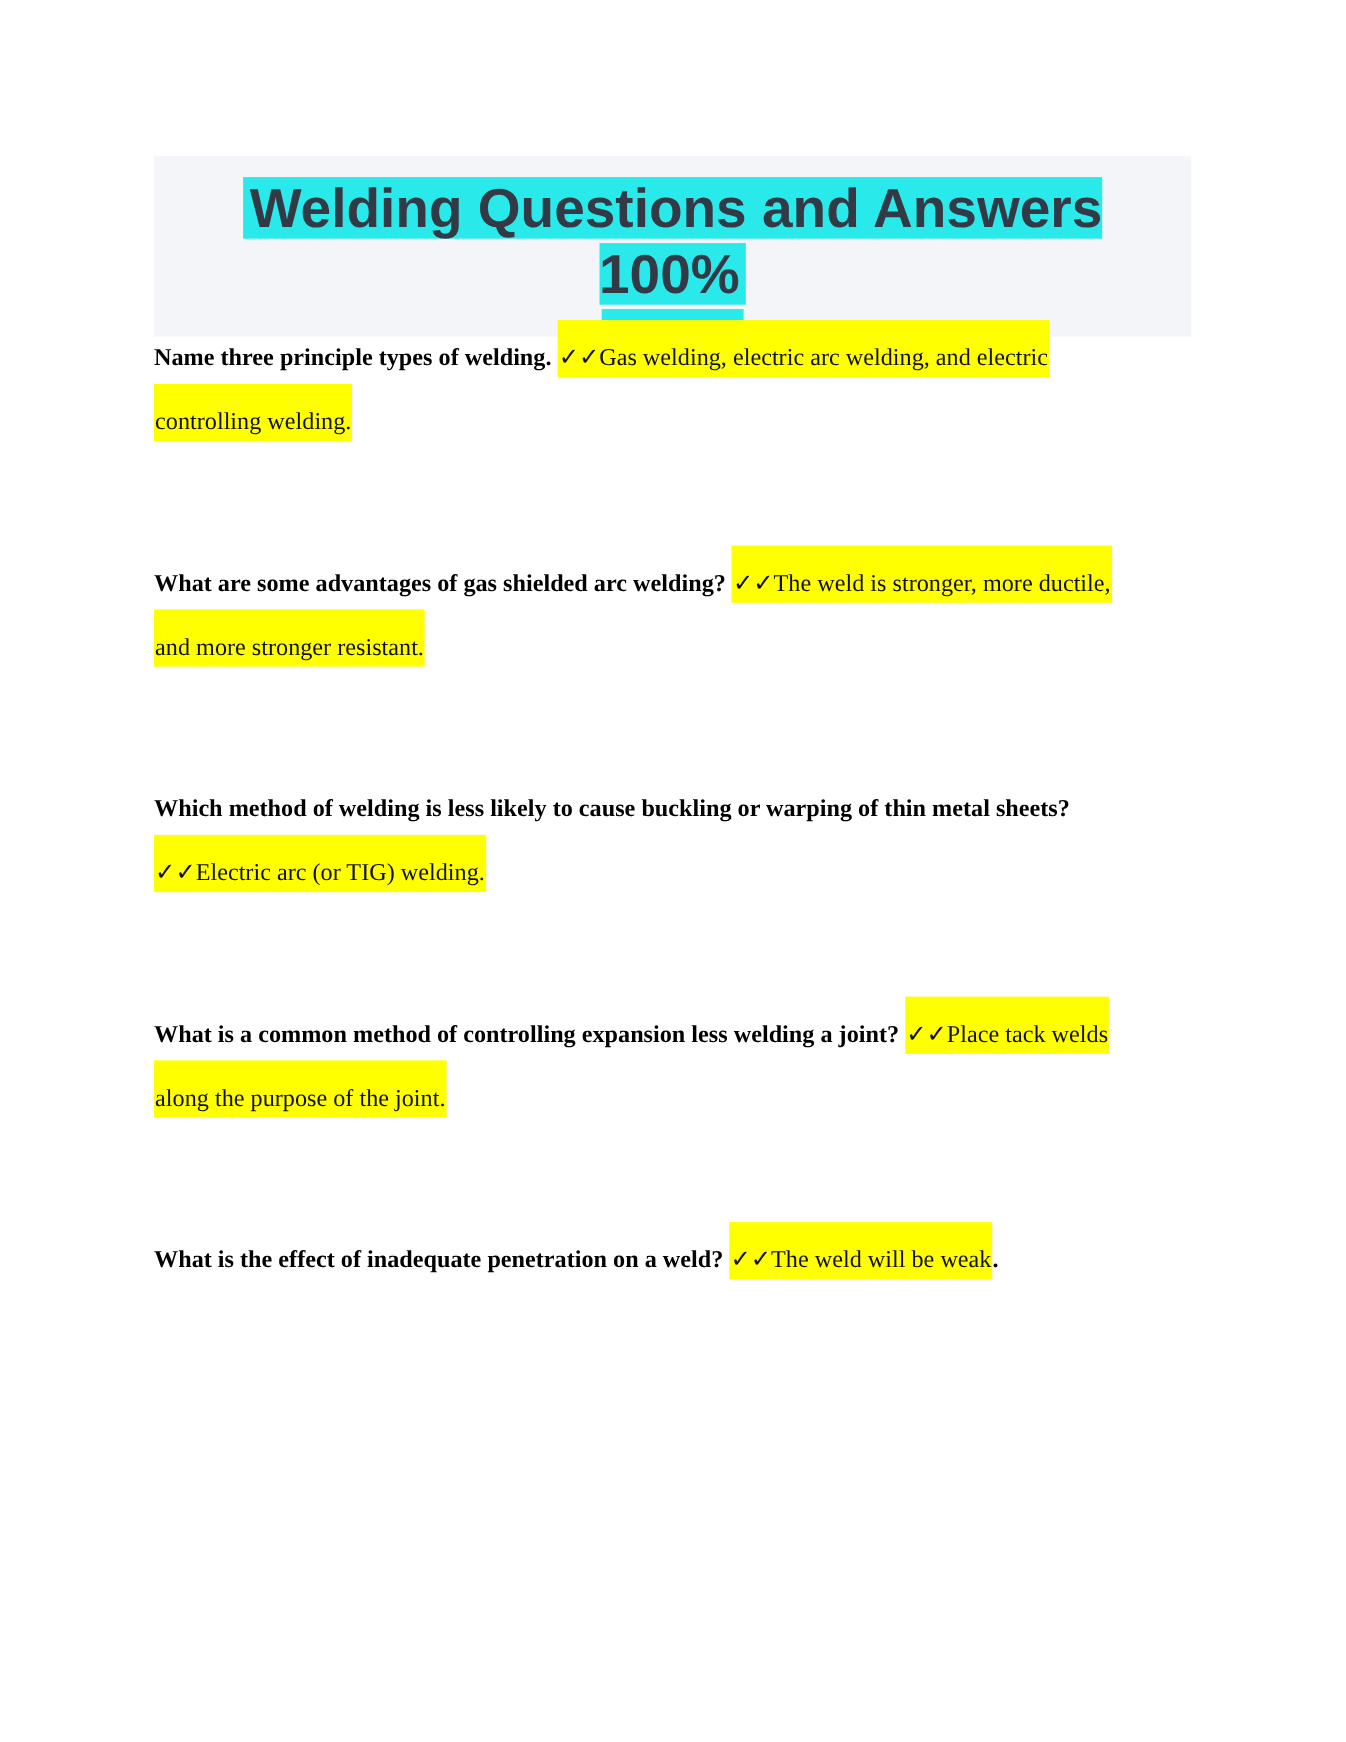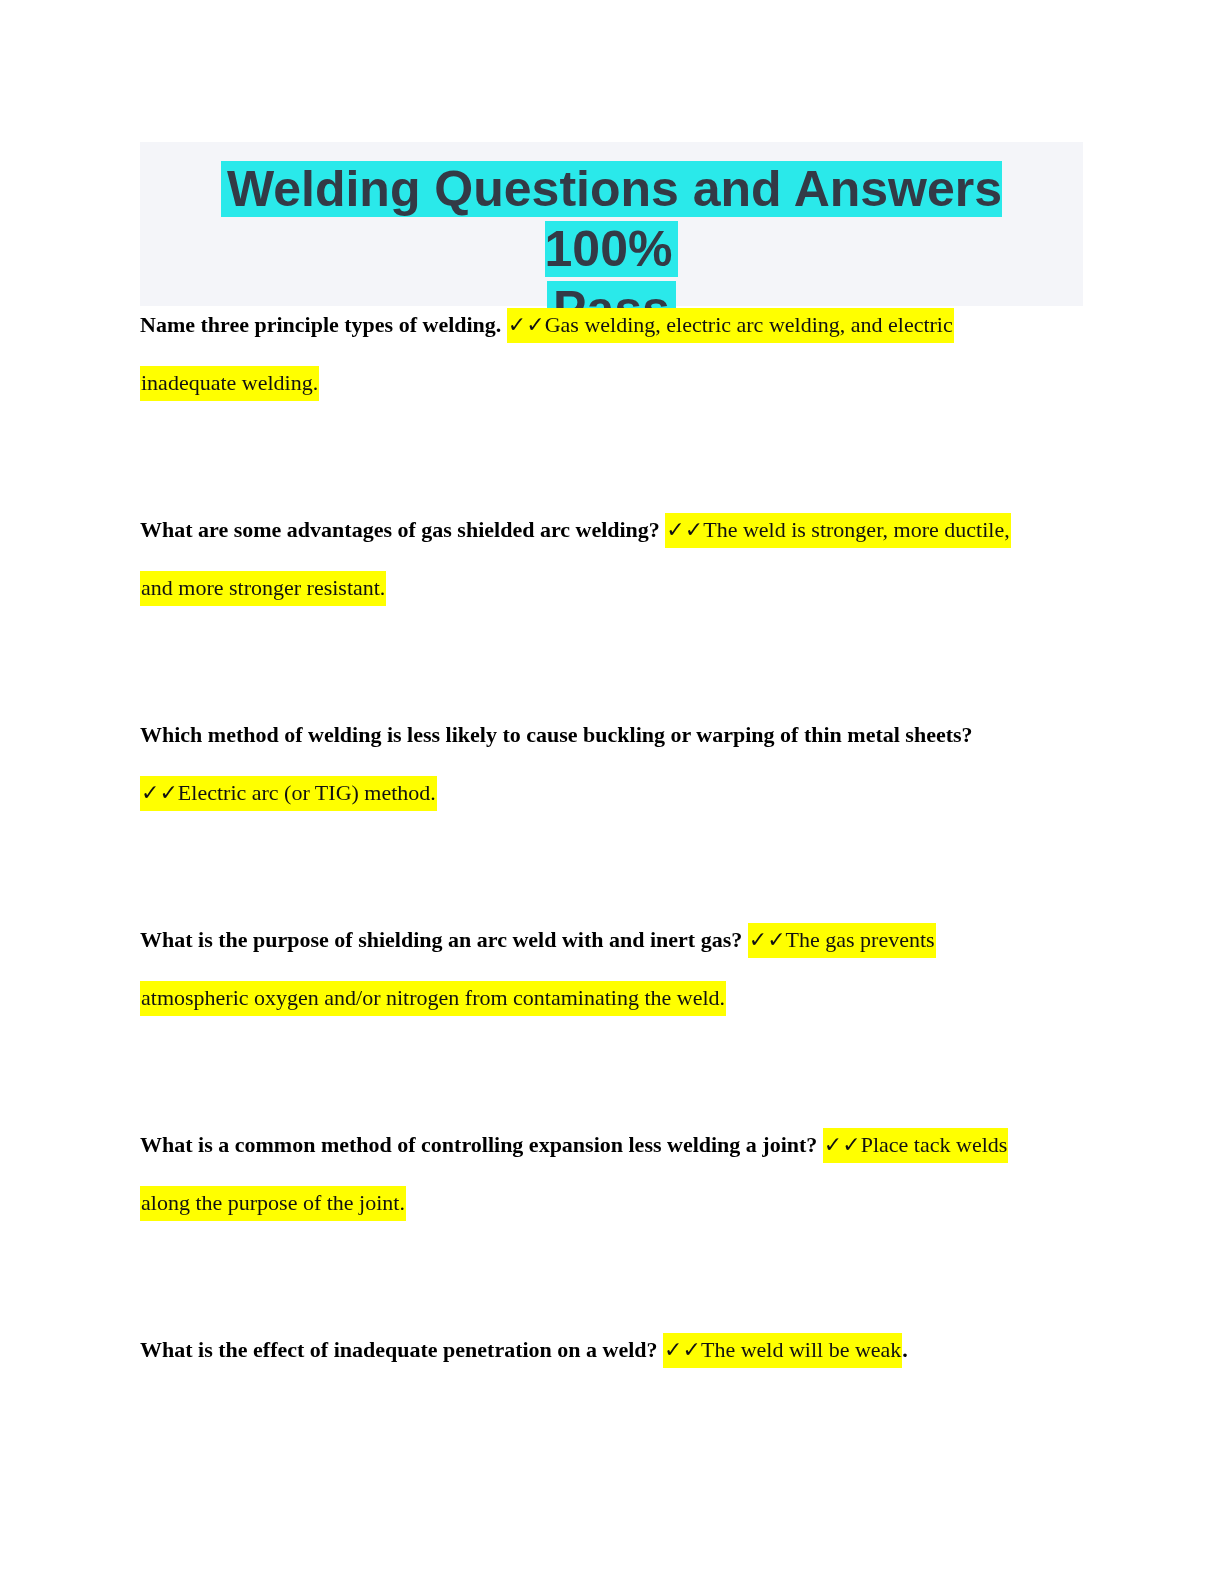--- a/index.html
+++ b/index.html
@@ -44,53 +44,49 @@
   }
   .qa-block{margin:0 0 89px 0;}
   .qa-line{white-space:nowrap;height:58px;}
   .question{
     font-weight:bold;
     color:var(--q-color,#000000);
   }
   .answer{
     background:var(--a-hl,#ffff00);
     color:var(--a-color,#111111);
-    padding:4px 1px 6px 1px;
+    padding:21px 1px 6px 1px;
     font-family:"Liberation Serif","DejaVu Sans",serif;
   }
 </style>
 </head>
 <body>
 
 <div class="page">
 
   <div class="title-band">
     <h1 class="doc-title">
       <span class="hl-cyan"><span>Welding Questions and Answers 100%</span></span>
       <br>
       <span class="hl-cyan"><span>Pass</span></span>
     </h1>
   </div>
 
   <div class="content" id="qa-container">
       <div class="qa-block">
         <div class="qa-line"><span class="question">Name three principle types of welding. </span><span class="answer">✓✓Gas welding, electric arc welding, and electric</span></div>
-        <div class="qa-line"><span class="answer">inadequate welding.</span></div>
+        <div class="qa-line"><span class="answer">controlling welding.</span></div>
       </div>
       <div class="qa-block">
         <div class="qa-line"><span class="question">What are some advantages of gas shielded arc welding? </span><span class="answer">✓✓The weld is stronger, more ductile,</span></div>
         <div class="qa-line"><span class="answer">and more stronger resistant.</span></div>
       </div>
       <div class="qa-block">
         <div class="qa-line"><span class="question">Which method of welding is less likely to cause buckling or warping of thin metal sheets?</span></div>
-        <div class="qa-line"><span class="answer">✓✓Electric arc (or TIG) method.</span></div>
-      </div>
-      <div class="qa-block">
-        <div class="qa-line"><span class="question">What is the purpose of shielding an arc weld with and inert gas? </span><span class="answer">✓✓The gas prevents</span></div>
-        <div class="qa-line"><span class="answer">atmospheric oxygen and/or nitrogen from contaminating the weld.</span></div>
+        <div class="qa-line"><span class="answer">✓✓Electric arc (or TIG) welding.</span></div>
       </div>
       <div class="qa-block">
         <div class="qa-line"><span class="question">What is a common method of controlling expansion less welding a joint? </span><span class="answer">✓✓Place tack welds</span></div>
         <div class="qa-line"><span class="answer">along the purpose of the joint.</span></div>
       </div>
       <div class="qa-block">
         <div class="qa-line"><span class="question">What is the effect of inadequate penetration on a weld? </span><span class="answer">✓✓The weld will be weak</span><span class="question">.</span></div>
       </div>
     </div>
 

